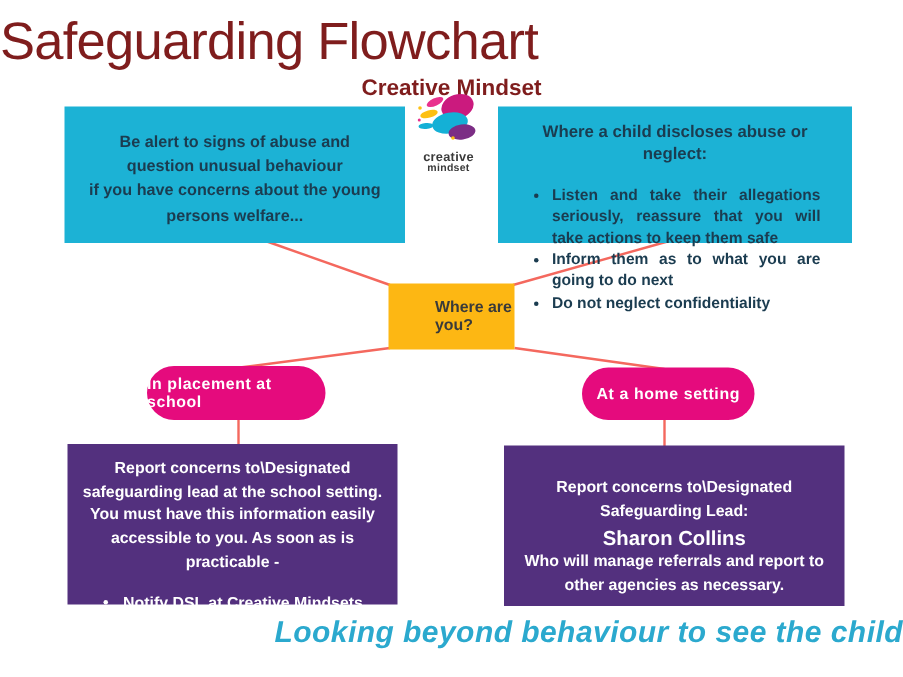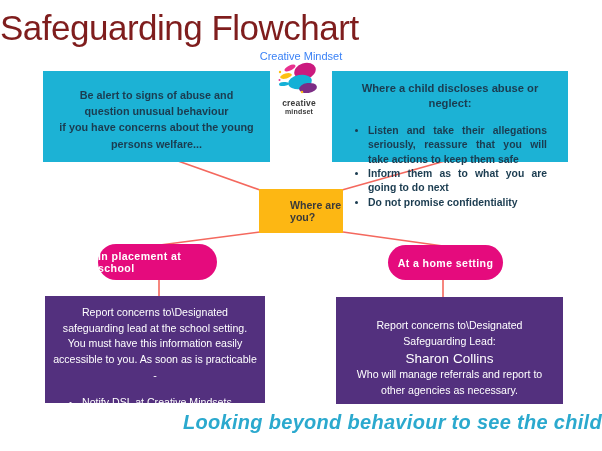--- a/index.html
+++ b/index.html
@@ -6,21 +6,21 @@
   .canvas{
     position:relative;width:602px;height:451px;background:#ffffff;
     font-family:"Liberation Sans",sans-serif;overflow:hidden;
   }
   .page-title{
     position:absolute;top:8px;left:0;width:100%;
     font-size:35px;font-weight:400;letter-spacing:-0.5px;color:#7f1d1d;
   }
   .page-subtitle{
     position:absolute;top:50px;left:0;width:100%;text-align:center;
-    font-size:11px;font-weight:400;color:#3b82f6;
+    font-size:15px;font-weight:700;color:#7f1d1d;
   }
   .connectors{position:absolute;left:0;top:0;width:602px;height:451px;pointer-events:none;}
   .box{position:absolute;box-sizing:border-box;}
   .cyan{background:#1cb2d5;color:#1b3c50;font-weight:bold;}
   .alert-box{
     left:43px;top:71px;width:227px;height:91px;
     font-size:10.8px;line-height:1.5;text-align:center;padding:16px 13px 0;
   }
   .disclose-box{
     left:332px;top:71px;width:236px;height:91px;
@@ -34,21 +34,21 @@
     color:#3a3a3a;font-weight:bold;font-size:10.6px;
     display:flex;align-items:center;justify-content:center;padding-left:31px;
   }
   .pill{
     background:#e50b7d;color:#ffffff;border-radius:18px;
     display:flex;align-items:center;justify-content:center;
     font-size:10.6px;font-weight:600;letter-spacing:0.4px;
   }
   .pill-school{left:98px;top:244px;width:119px;height:36px;}
   .pill-home{left:388px;top:245px;width:115px;height:35px;}
-  .purple{background:#53307e;color:#ffffff;font-weight:normal;}
+  .purple{background:#53307e;color:#ffffff;font-weight:bold;}
   .school-report-box{
     left:45px;top:296px;width:220px;height:107px;
     font-size:10.6px;line-height:1.48;padding:9px 8px 0 8px;
   }
   .school-report-box .centered{text-align:center;}
   .school-report-box .bullet-list{padding-left:17px;}
   .home-report-box{
     left:336px;top:297px;width:227px;height:107px;
     font-size:10.6px;line-height:1.5;text-align:center;padding:21px 12px 0;
   }
@@ -100,21 +100,21 @@
     </svg>
     <div class="logo-text-1">creative</div>
     <div class="logo-text-2">mindset</div>
   </div>
 
   <div class="box cyan disclose-box">
     <p class="disclose-heading">Where a child discloses abuse or neglect:</p>
     <ul class="bullet-list">
       <li>Listen and take their allegations seriously, reassure that you will take actions to keep them safe</li>
       <li>Inform them as to what you are going to do next</li>
-      <li>Do not promise confidentiality</li>
+      <li>Do not neglect confidentiality</li>
     </ul>
   </div>
 
   <div class="box decision-box">Where are you?</div>
 
   <div class="box pill pill-school">In placement at school</div>
   <div class="box pill pill-home">At a home setting</div>
 
   <div class="box purple school-report-box">
     <div class="centered">Report concerns to\Designated safeguarding lead at the school setting.</div>

